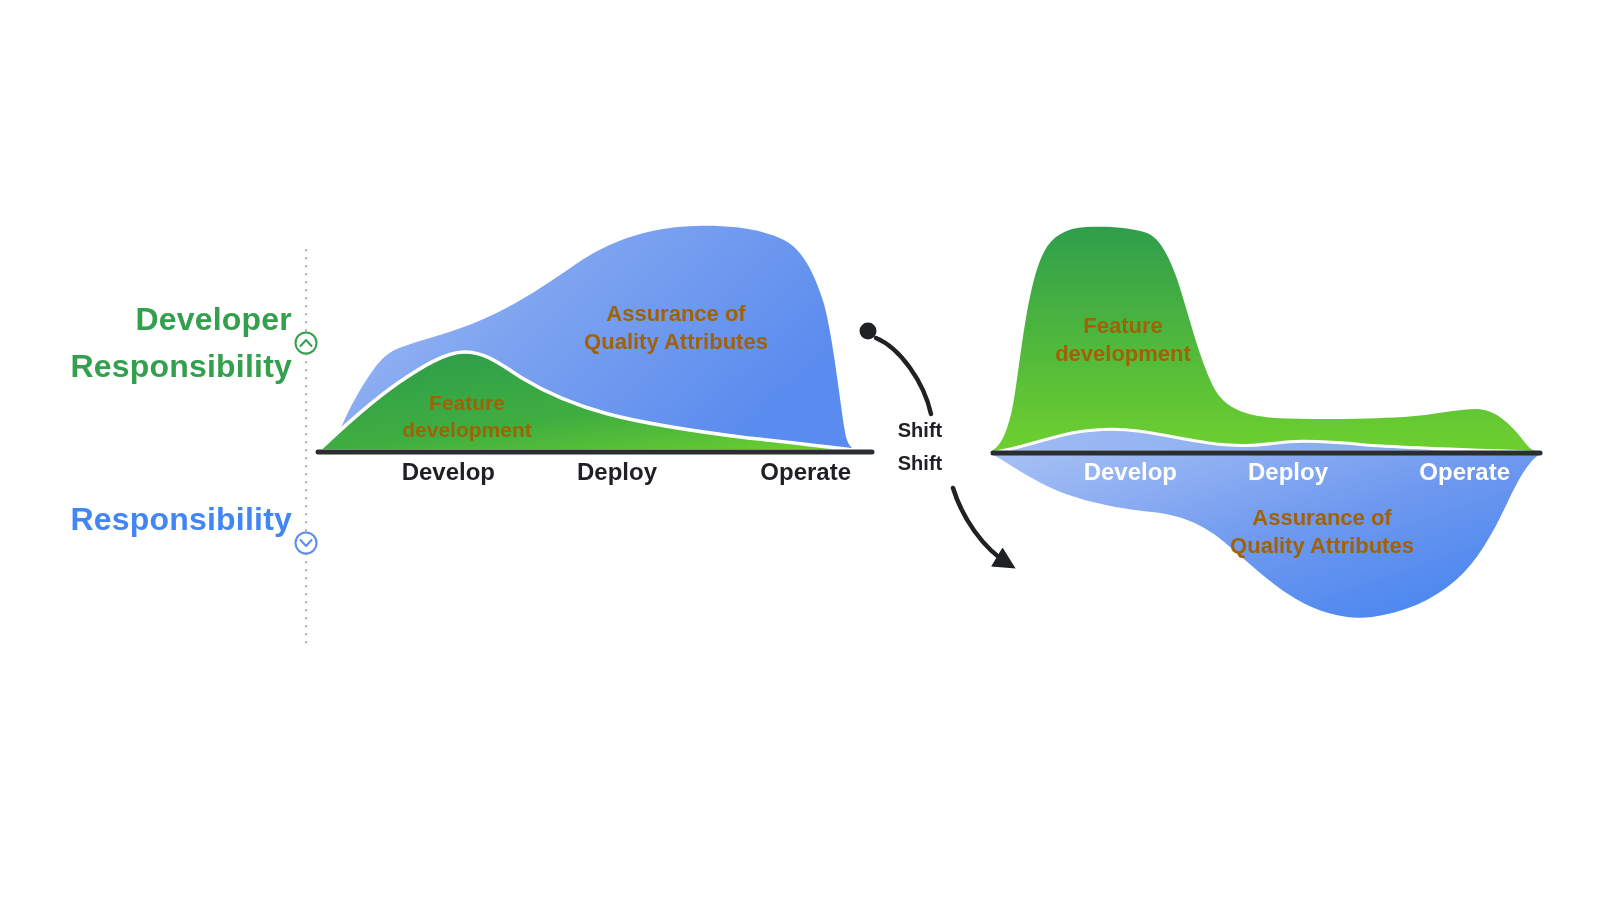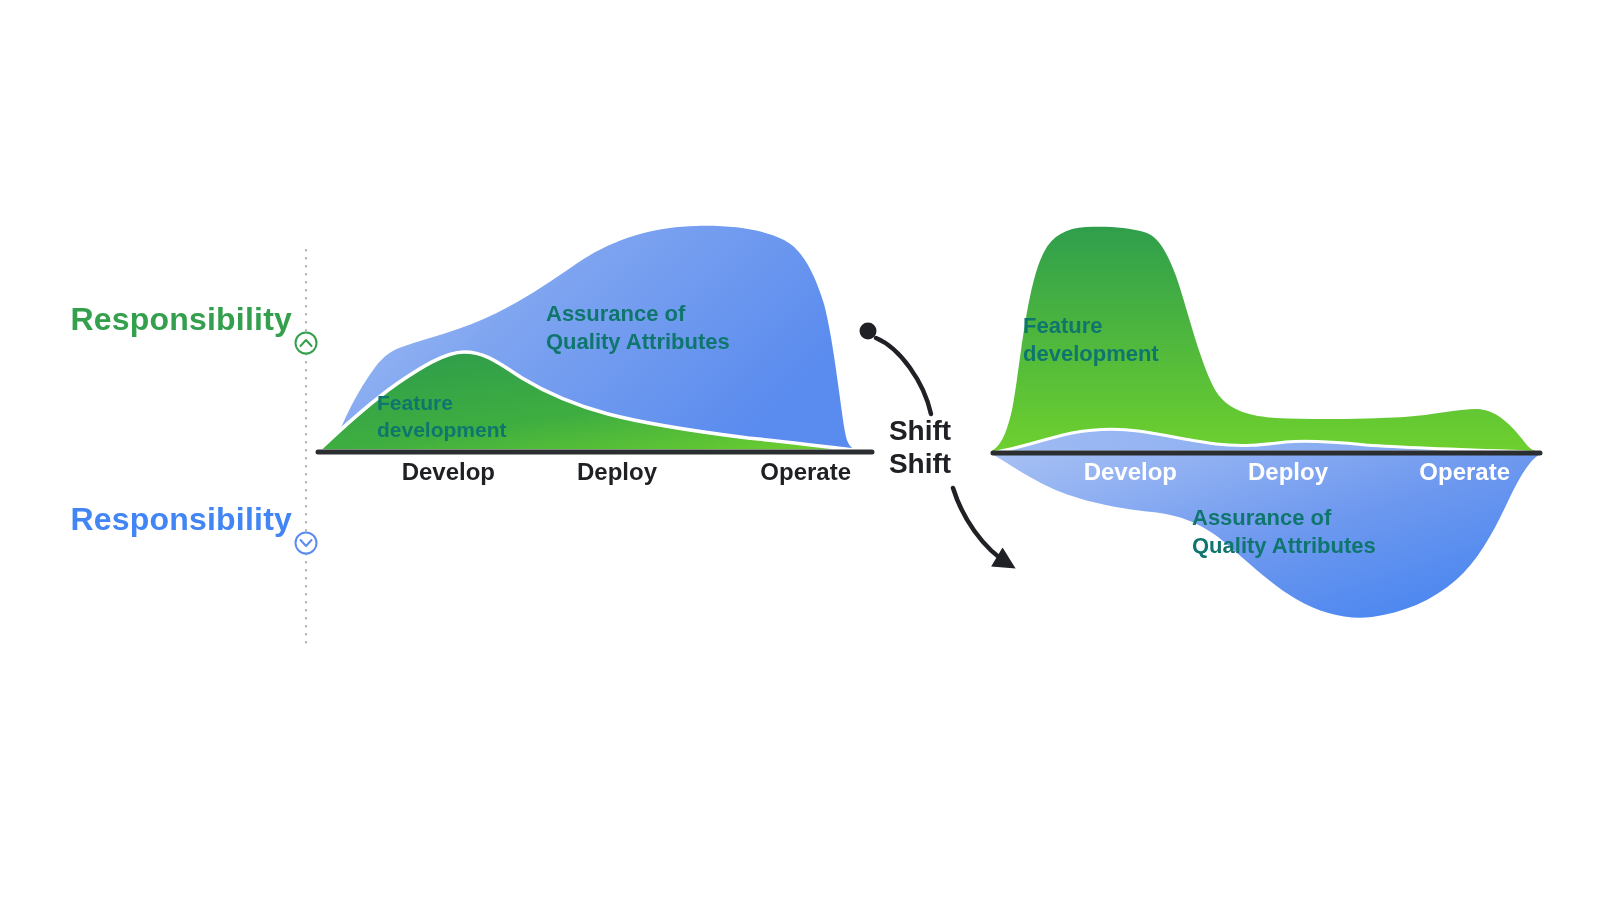--- a/index.html
+++ b/index.html
@@ -21,22 +21,22 @@
   .side-label {
     width: 256px;
     text-align: right;
     font-size: 32px;
     line-height: 47px;
     letter-spacing: 0.2px;
   }
   .side-label-dev { left: 36px; top: 296px; color: #34a04e; }
   .side-label-plat { left: 36px; top: 496px; color: #4285f4; }
   .area-label {
-    color: #0f766e;
-    text-align: left;
+    color: #a16207;
+    text-align: center;
     font-size: 22px;
     line-height: 28px;
   }
   .area-label-sm { font-size: 21px; line-height: 27px; }
   .lbl-left-assurance { left: 546px; top: 300px; width: 260px; }
   .lbl-left-feature   { left: 377px; top: 389px; width: 180px; }
   .lbl-right-feature  { left: 1023px; top: 312px; width: 200px; }
   .lbl-right-assurance{ left: 1192px; top: 504px; width: 260px; }
   .axis-label {
     width: 130px;
@@ -51,21 +51,21 @@
   .ax-l-deploy  { left: 527px; }
   .ax-l-operate { left: 721px; }
   .ax-r-develop { left: 1047px; }
   .ax-r-deploy  { left: 1198px; }
   .ax-r-operate { left: 1380px; }
   .shift-label {
     left: 858px; top: 414px;
     width: 124px;
     text-align: center;
     color: #202124;
-    font-size: 28px;
+    font-size: 20px;
     line-height: 33px;
   }
 </style>
 </head>
 <body>
 
 <div class="canvas">
 
   <svg class="layer-svg" viewBox="0 0 1600 900">
     <defs>
@@ -163,20 +163,21 @@
     </g>
 
     <g>
       <circle cx="868" cy="331" r="8.5" fill="#202124"></circle>
       <path d="M 876 338 C 900 348 924 382 931 414" fill="none" stroke="#202124" stroke-width="4.5" stroke-linecap="round"></path>
       <path d="M 953 488 C 962 517 982 548 1010 565" fill="none" stroke="#202124" stroke-width="4.5" stroke-linecap="round" marker-end="url(#arrowhead)"></path>
     </g>
   </svg>
 
   <div class="txt side-label side-label-dev">
+    <div>Developer</div>
     <div>Responsibility</div>
   </div>
   <div class="txt side-label side-label-plat">
     <div>Responsibility</div>
   </div>
 
   <div class="txt area-label lbl-left-assurance">
     <div>Assurance of</div>
     <div>Quality Attributes</div>
   </div>

